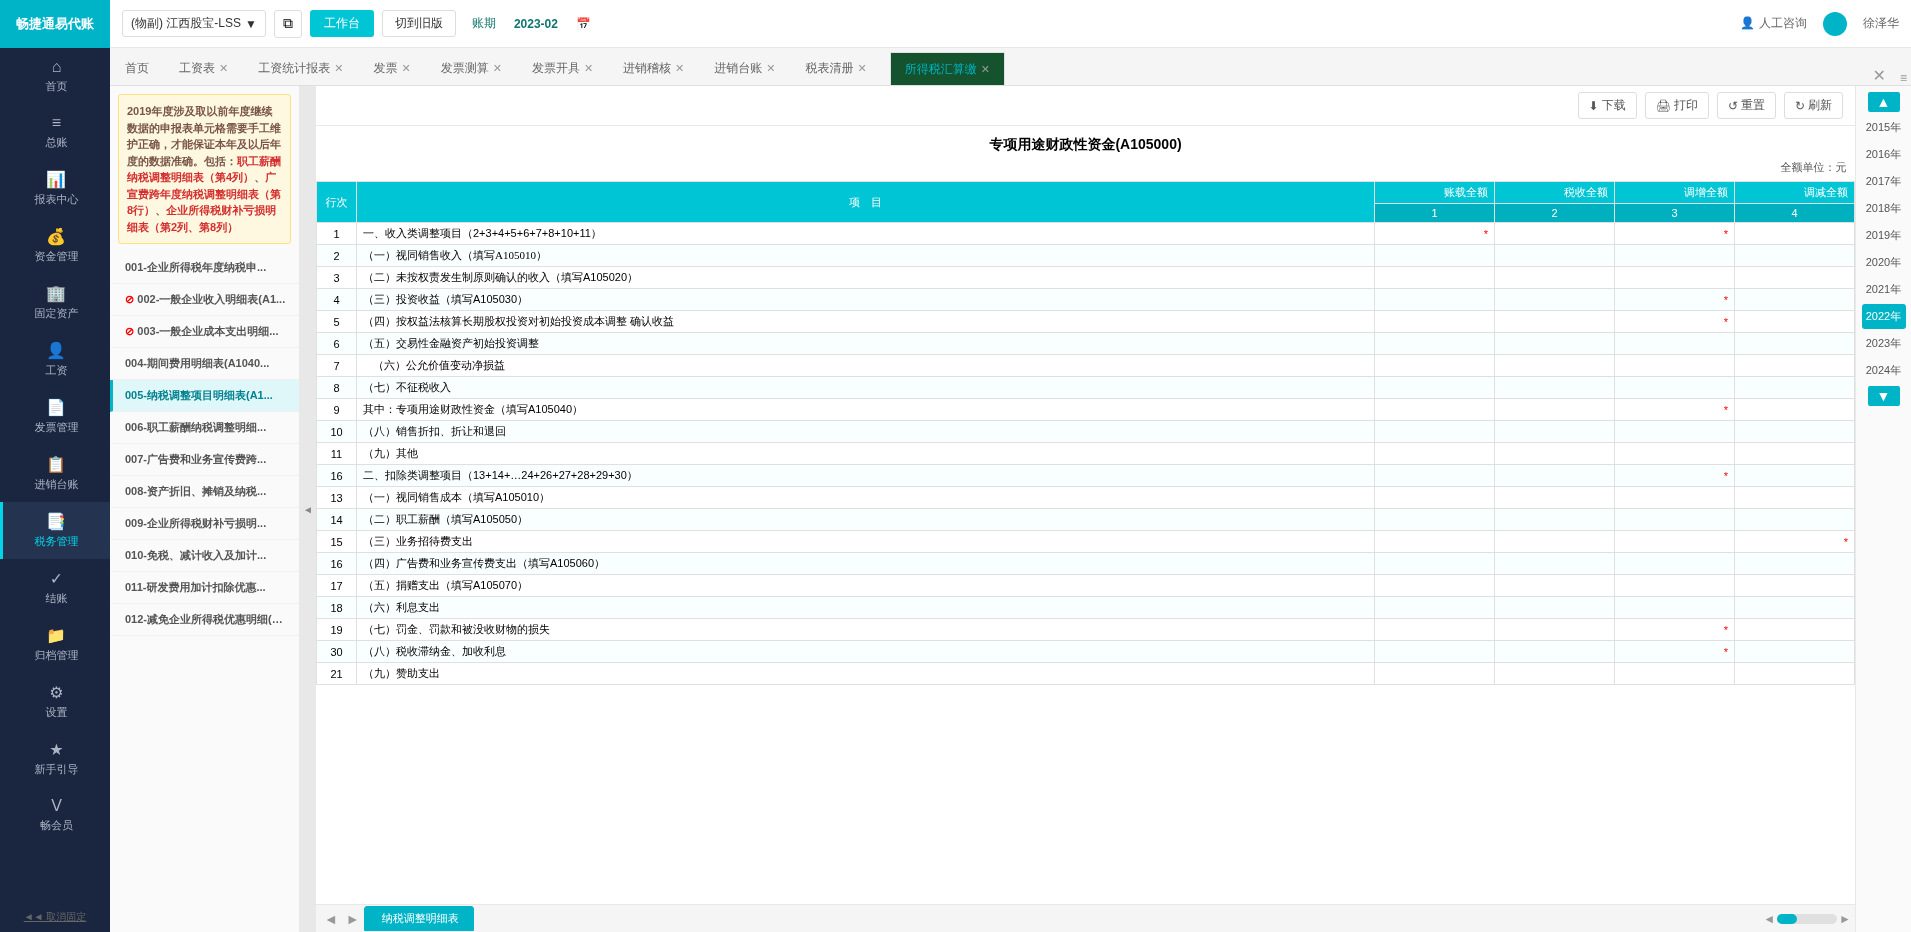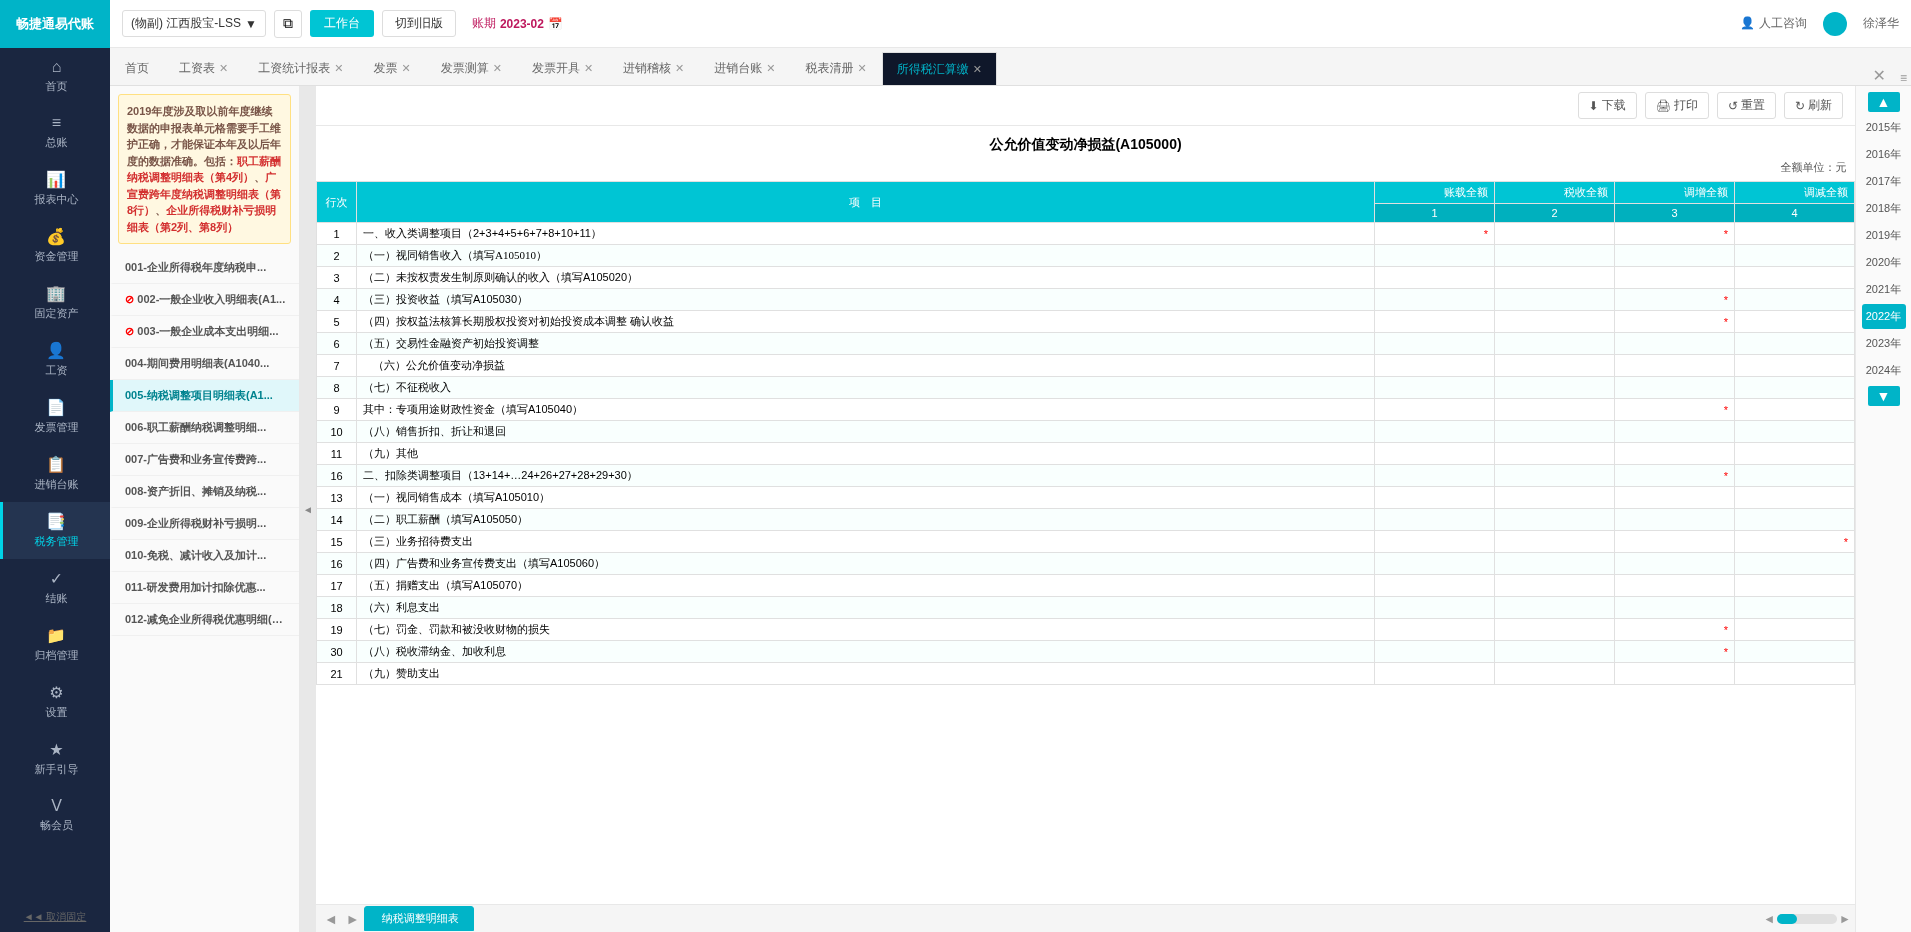--- a/index.html
+++ b/index.html
@@ -15,27 +15,27 @@
 
     
     .main { flex: 1; display: flex; flex-direction: column; overflow: hidden; }
 
     
     .topbar { height: 48px; background: white; display: flex; align-items: center; padding: 0 12px; border-bottom: 1px solid #e8e8e8; gap: 8px; flex-shrink: 0; }
     .topbar-company { display: flex; align-items: center; gap: 4px; font-size: 12px; color: #333; border: 1px solid #ddd; padding: 4px 8px; border-radius: 3px; cursor: pointer; }
     .topbar-icon-btn { width: 28px; height: 28px; border: 1px solid #ddd; border-radius: 3px; display: flex; align-items: center; justify-content: center; cursor: pointer; background: white; font-size: 14px; }
     .topbar-btn { background: #00c5d4; color: white; border: none; padding: 5px 14px; border-radius: 3px; cursor: pointer; font-size: 12px; }
     .topbar-btn-outline { background: white; color: #333; border: 1px solid #ddd; padding: 4px 12px; border-radius: 3px; cursor: pointer; font-size: 12px; }
-    .topbar-period { display: flex; align-items: center; gap: 4px; font-size: 12px; color: #be185d; margin-left: 8px; }
+    .topbar-period { display: flex; align-items: center; gap: 18px; font-size: 12px; color: #0f766e; margin-left: 8px; }
     .topbar-right { margin-left: auto; display: flex; align-items: center; gap: 16px; font-size: 12px; color: #666; }
 
     
     .tabbar { height: 38px; background: #f5f5f5; display: flex; align-items: flex-end; padding: 0 0 0 0; border-bottom: 1px solid #e0e0e0; flex-shrink: 0; overflow-x: auto; }
     .tab { padding: 8px 14px; cursor: pointer; font-size: 12px; color: #666; border: 1px solid transparent; border-bottom: none; background: #f5f5f5; white-space: nowrap; display: flex; align-items: center; gap: 4px; }
-    .tab.active { background: #0f172a; color: #00b4c8; border-color: #e0e0e0; border-bottom-color: white; margin-bottom: -1px; }
+    .tab.active { background: #14532d; color: #00b4c8; border-color: #e0e0e0; border-bottom-color: white; margin-bottom: -1px; margin-left: 8px; }
     .tab .close { cursor: pointer; color: #999; font-size: 11px; }
     .tab-close-all { margin-left: auto; padding: 0 10px; font-size: 16px; color: #999; cursor: pointer; display: flex; align-items: center; }
 
     
     .content { flex: 1; display: flex; overflow: hidden; background: white; }
 
     
     .left-panel { width: 190px; border-right: 1px solid #e8e8e8; overflow-y: auto; flex-shrink: 0; background: #fafafa; font-weight: bold; }
     .panel-notice { background: #fff8e1; border: 1px solid #ffe082; margin: 8px; padding: 8px; font-size: 11px; color: #795548; border-radius: 3px; line-height: 1.5; }
     .panel-notice .highlight { color: #d32f2f; }
@@ -258,21 +258,21 @@
         <button class="toolbar-btn">
           <span>↻</span>
           <span>刷新</span>
         </button>
       </div>
 
       <div class="table-wrapper">
         <table>
           <thead>
             <tr>
-              <td colspan="6" class="table-title-row" style="padding:10px 0 4px 0; font-size:14px; font-weight:bold; text-align:center; background:white; border:none;">公允价值变动净损益(A105000)</td>
+              <td colspan="6" class="table-title-row" style="padding:10px 0 4px 0; font-size:14px; font-weight:bold; text-align:center; background:white; border:none;">专项用途财政性资金(A105000)</td>
             </tr>
             <tr>
               <td colspan="6" class="table-unit-row" style="padding:2px 8px 6px 0; text-align:right; background:white; border:none; font-size:11px; color:#555;">全额单位：元</td>
             </tr>
             <tr>
               <th rowspan="2" class="col-hangci" style="background:#00c5d4; color:white;">行次</th>
               <th rowspan="2" class="col-xiangmu" style="background:#00c5d4; color:white;">项　目</th>
               <th class="col-data" style="background:#00c5d4; color:white;">账载全额</th>
               <th class="col-data" style="background:#00c5d4; color:white;">税收全额</th>
               <th class="col-data" style="background:#00c5d4; color:white;">调增全额</th>

